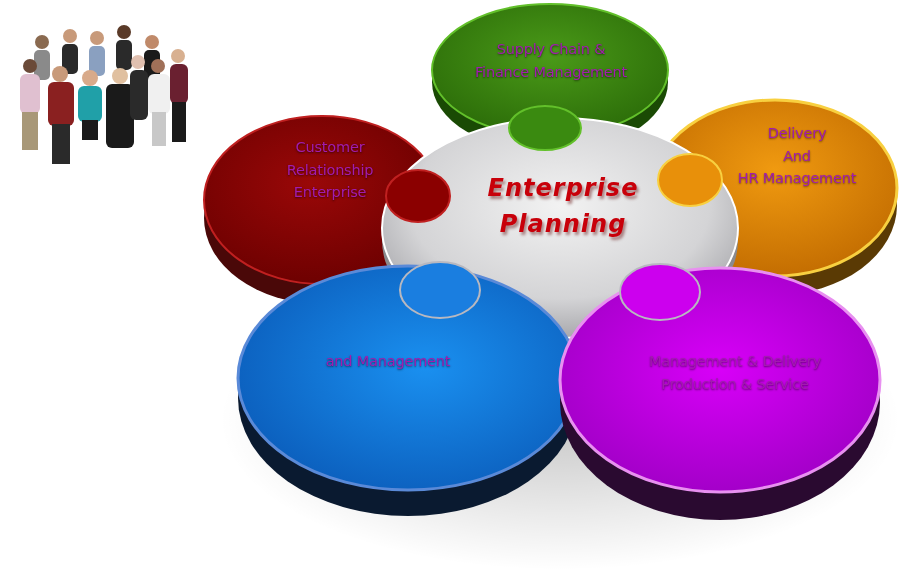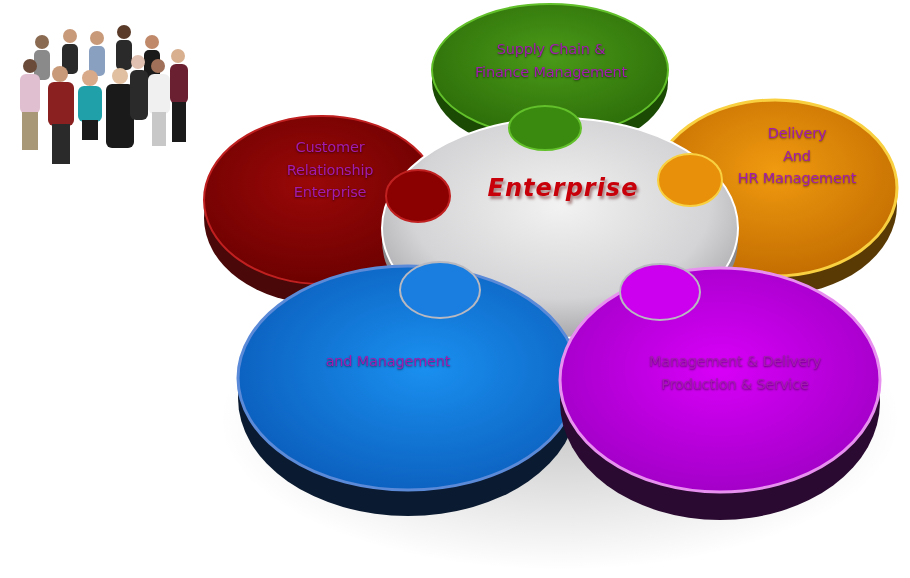--- a/index.html
+++ b/index.html
@@ -122,20 +122,21 @@
       <rect x="136" y="60" width="22" height="40" rx="6" fill="#f0f0f0"></rect>
       <rect x="140" y="98" width="14" height="34" fill="#c8c8c8"></rect>
     <circle cx="166" cy="42" r="7" fill="#d8b090"></circle>
       <rect x="158" y="50" width="18" height="40" rx="6" fill="#6a2030"></rect>
       <rect x="160" y="88" width="14" height="40" fill="#1a1a1a"></rect>
   </g>
 </svg>
 
 <div class="center-title">
   <span>Enterprise</span>
+  <span>Planning</span>
 </div>
 
 <div class="label" style="left:466px; top:38px; width:170px;">
   <span>Supply Chain &amp;</span>
   <span>Finance Management</span>
 </div>
 
 <div class="label" style="left:716px; top:122px; width:162px;">
   <span>Delivery</span>
   <span>And</span>

